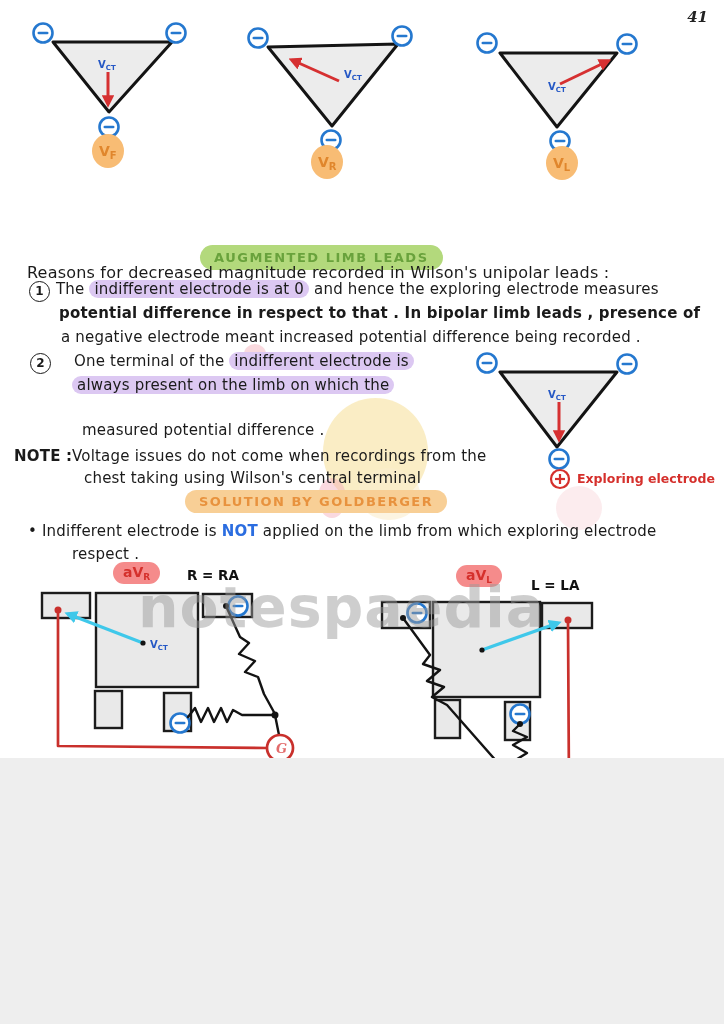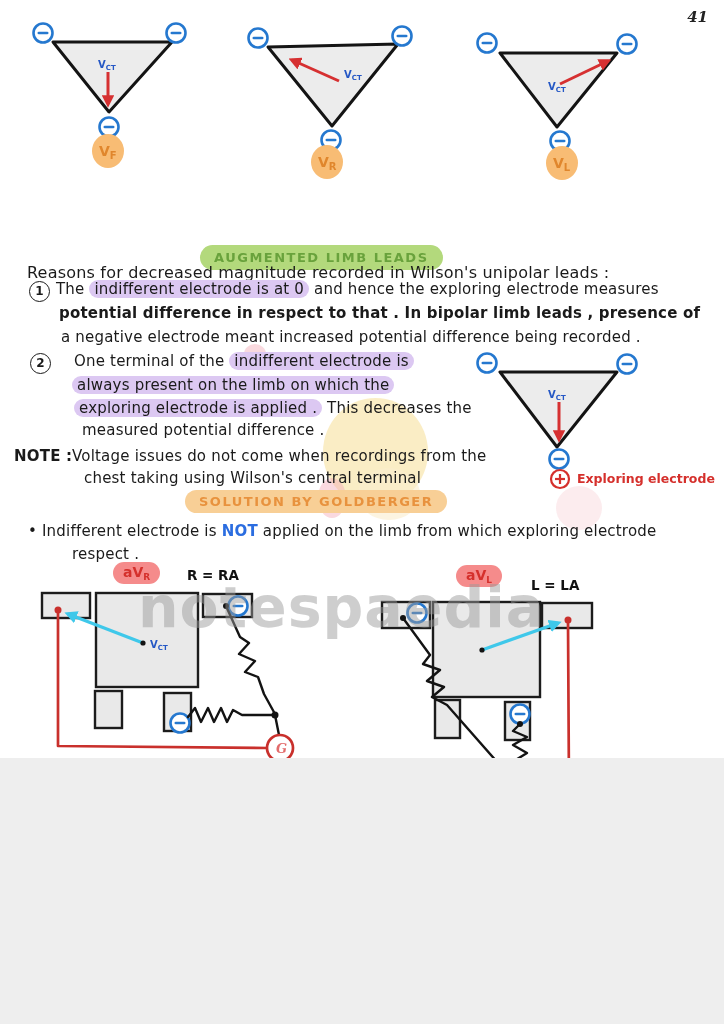--- a/index.html
+++ b/index.html
@@ -115,21 +115,20 @@
   <div class="hw hw-lg" style="left:27px;top:251px;margin-top:12px;">Reasons for decreased magnitude recorded in Wilson's unipolar leads :</div>
 
   <div class="cnum" style="left:29px;top:281px;">1</div>
   <div class="hw" style="left:56px;top:280px;"><span>The </span><span class="hl">indifferent electrode is at 0</span><span> and hence the exploring electrode measures</span></div>
   <div class="hw" style="left:59px;top:304px;font-weight:bold;">potential difference in respect to that . In bipolar limb leads ,  presence of</div>
   <div class="hw" style="left:61px;top:328px;">a negative electrode   meant increased   potential  difference   being recorded .</div>
 
   <div class="cnum" style="left:30px;top:353px;">2</div>
   <div class="hw" style="left:74px;top:352px;"><span>One terminal of the </span><span class="hl">indifferent electrode is</span></div>
   <div class="hw" style="left:72px;top:376px;"><span class="hl">always present on the limb on which the</span></div>
-  <div class="hw" style="left:74px;top:399px;"><span class="hl">exploring electrode is applied .</span><span> This decreases  the</span></div>
   <div class="hw" style="left:82px;top:421px;">measured potential  difference .</div>
 
   <svg class="abs" style="left:460px;top:350px;" width="264" height="150">
     <path class="tri" d="M40,22 L157,22 L97,97 Z"></path>
     <use href="#el" transform="translate(27,13)"></use>
     <use href="#el" transform="translate(167,14)"></use>
     <use href="#el" transform="translate(99,109)"></use>
     <text class="vctt" x="88" y="48"><tspan>V</tspan><tspan class="s" dy="2">CT</tspan></text>
     <line class="redline" x1="99" y1="52" x2="99" y2="89" marker-end="url(#arr-red)"></line>
     <g>

